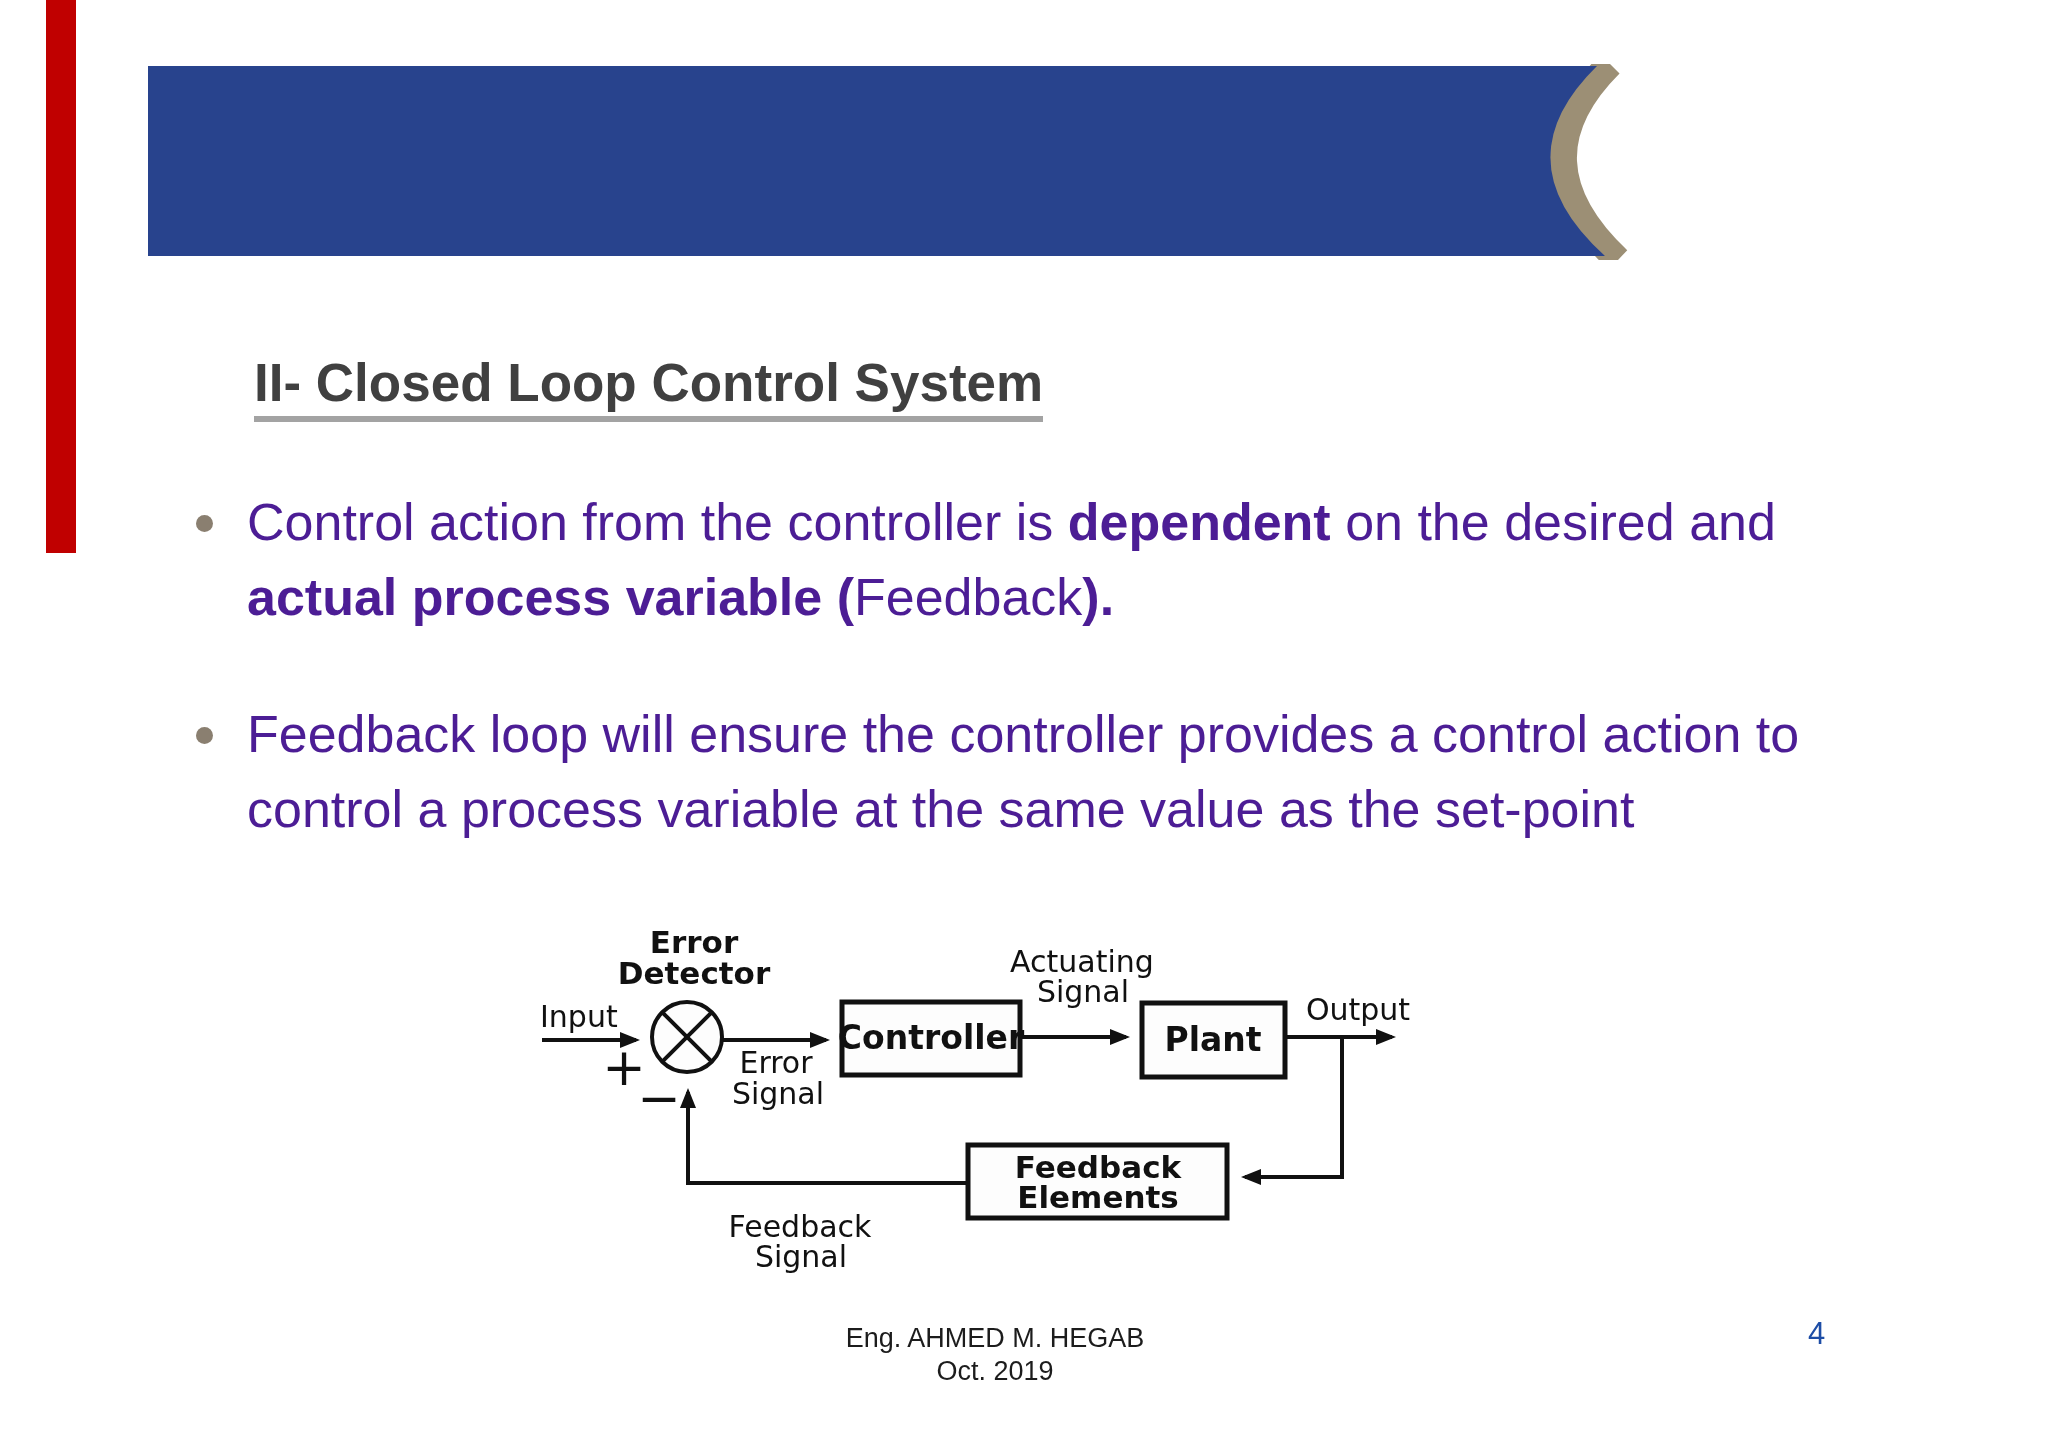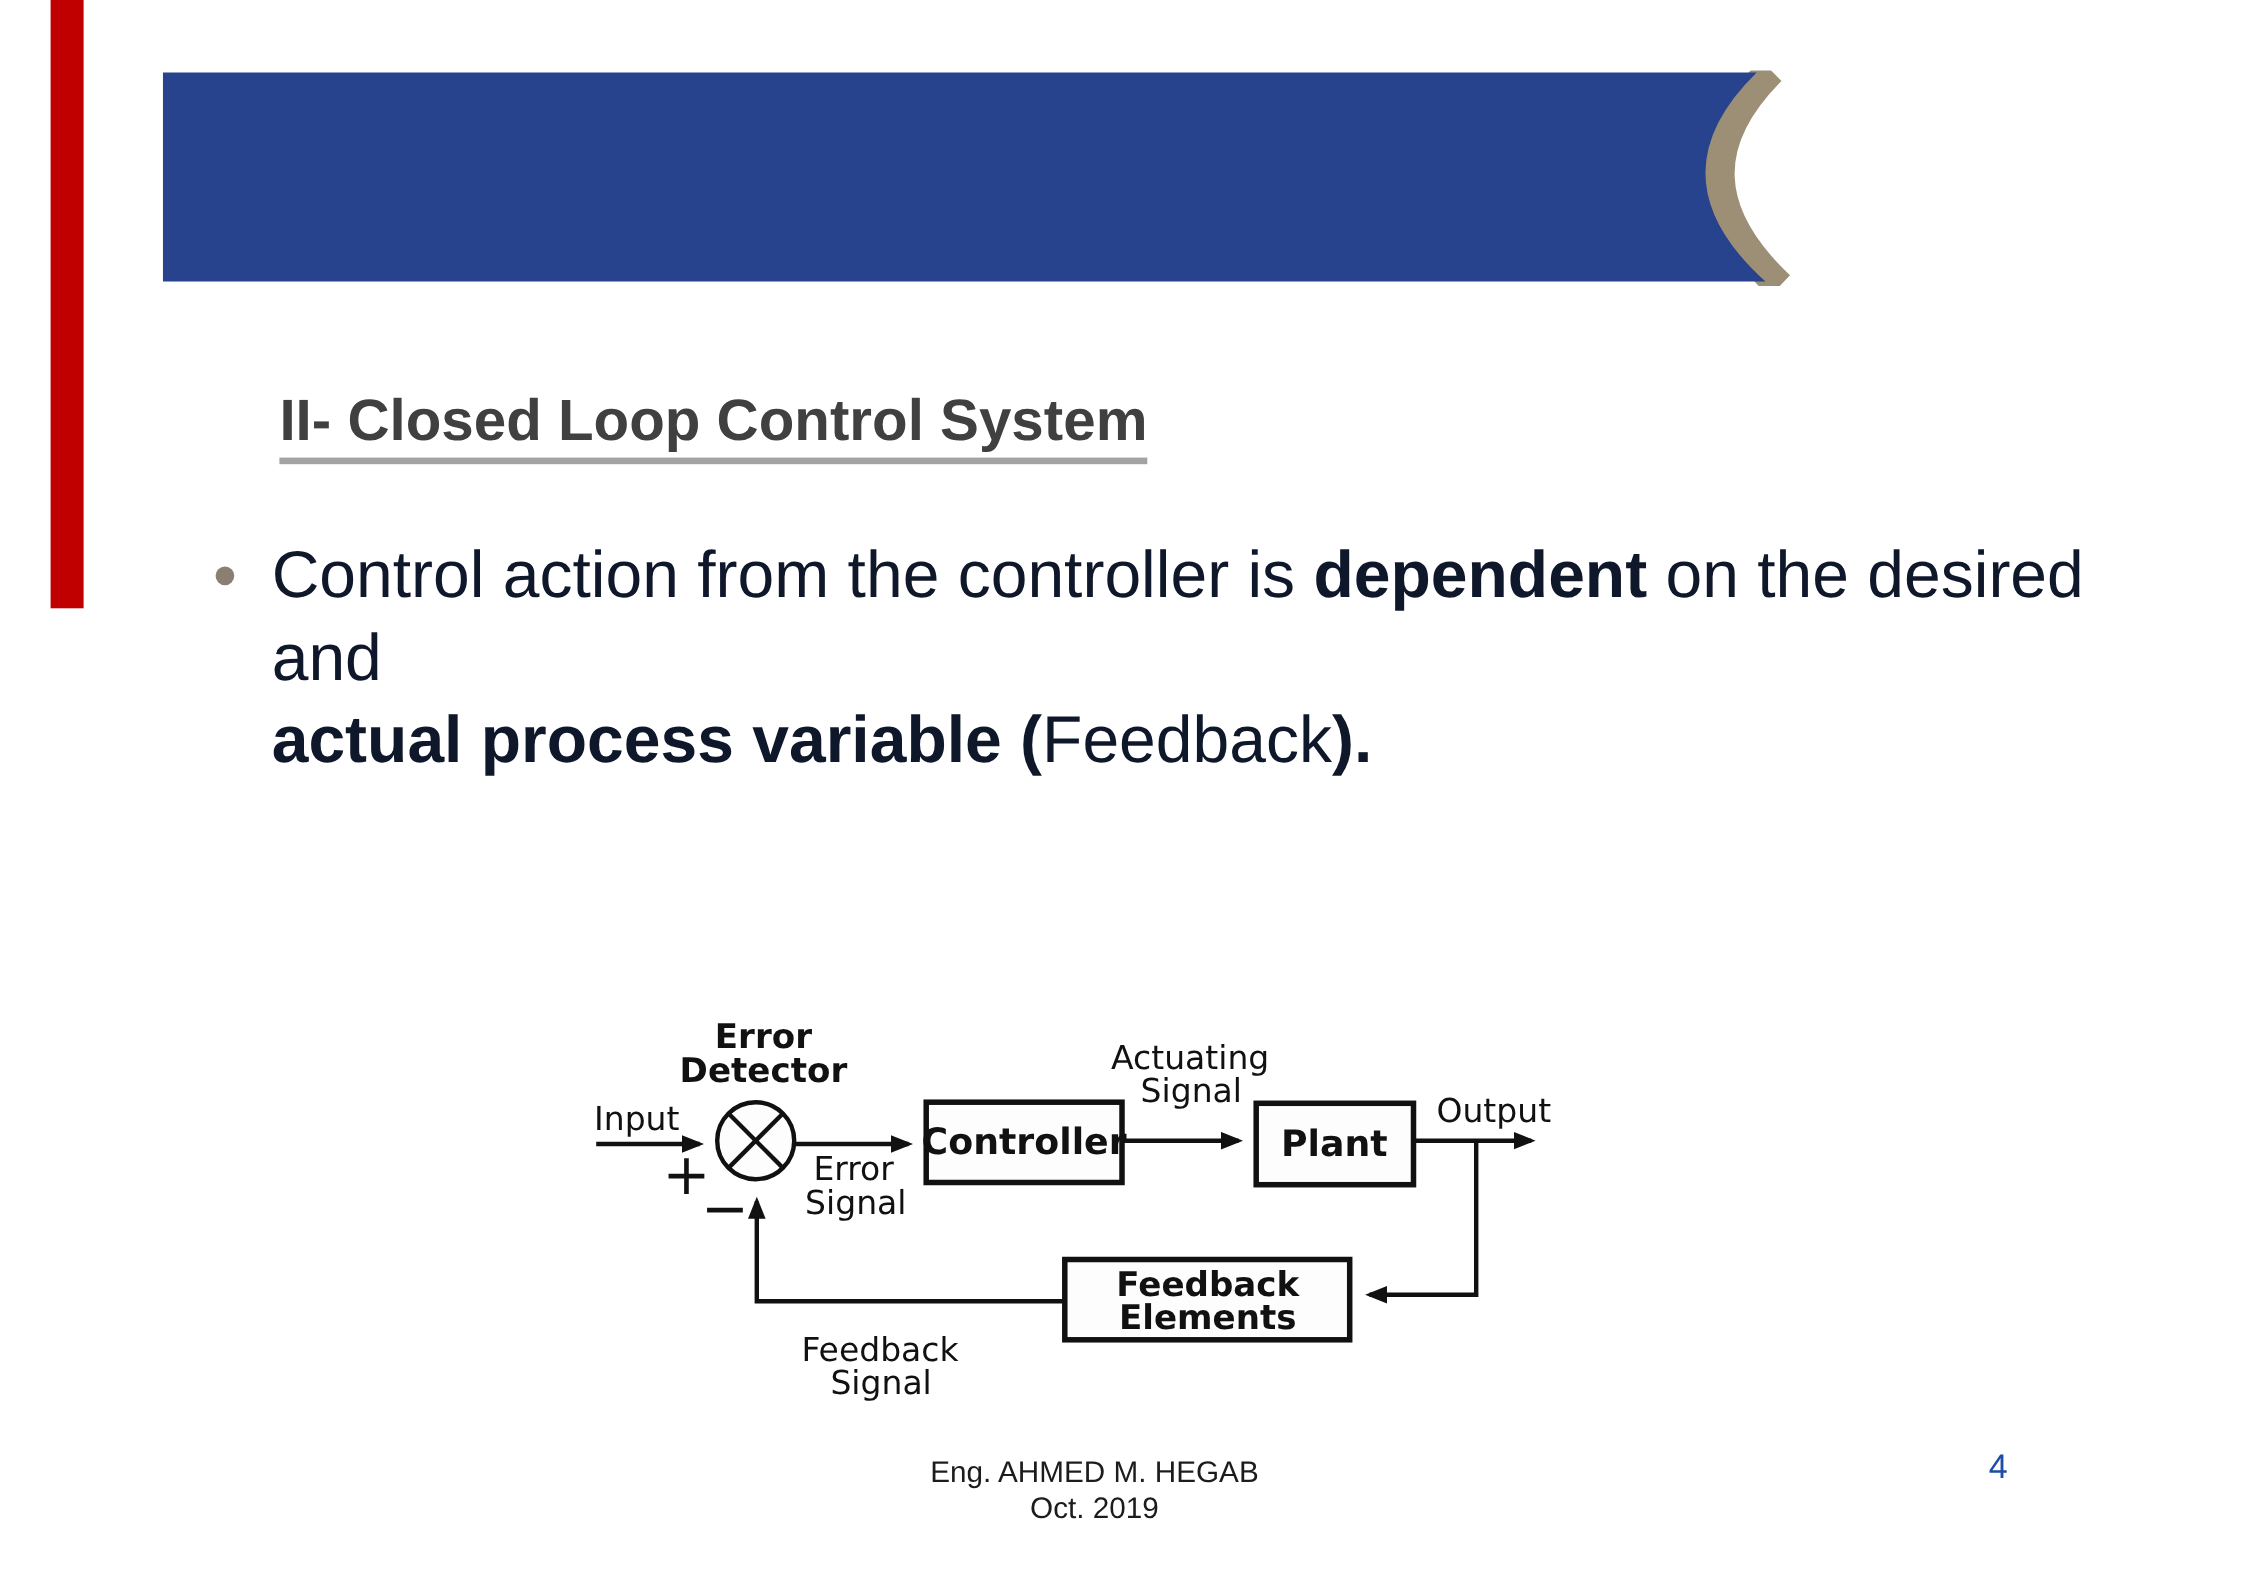--- a/index.html
+++ b/index.html
@@ -15,22 +15,22 @@
                font-size:75px;font-weight:bold;color:#ffffff;letter-spacing:1px;
                text-shadow:2px 3px 3px rgba(70,70,85,0.45);white-space:nowrap;}
 
   
   .heading{position:absolute;left:254px;top:352px;display:inline-block;
            font-size:53px;font-weight:bold;color:#404040;
            padding-bottom:3px;border-bottom:6px solid #a3a3a3;white-space:nowrap;}
 
   
   .bullets{position:absolute;left:196px;top:485px;width:1700px;}
-  .bullet{position:relative;padding-left:51px;font-size:60px;line-height:75px;
-          color:#0f172a;margin-bottom:62px;}
+  .bullet{position:relative;padding-left:51px;font-size:52px;line-height:75px;
+          color:#4c1d95;margin-bottom:62px;}
   .bullet .dot{position:absolute;left:0;top:30px;width:17px;height:17px;border-radius:50%;
                background:#8a7f70;}
   .b{font-weight:bold;}
 
   
   .diagram-svg{position:absolute;left:520px;top:930px;}
   .dg-txt{font-family:"DejaVu Sans",sans-serif;fill:#111111;font-size:30px;}
   .dg-bold{font-family:"DejaVu Sans",sans-serif;fill:#111111;font-size:31px;font-weight:bold;}
   .dg-sign{font-family:"DejaVu Sans",sans-serif;fill:#111111;font-size:52px;}
   .dg-line{stroke:#111111;stroke-width:4;fill:none;}
@@ -53,20 +53,25 @@
     <path d="M0,2 L1449,2 Q1352,97 1457,192 L0,192 Z" fill="#28438d"></path>
   </svg>
 
   <div class="heading">II- Closed Loop Control System</div>
 
   <div class="bullets">
     <div class="bullet">
       <span class="dot"></span>
       <span><span>Control action from the controller is </span><span class="b">dependent</span><span> on the desired and</span><br>
       <span class="b">actual process variable (</span><span>Feedback</span><span class="b">).</span></span>
+    </div>
+    <div class="bullet">
+      <span class="dot"></span>
+      <span><span> Feedback loop will ensure the controller provides a control action to</span><br>
+      <span>control a process variable at the same value as the set-point</span></span>
     </div>
   </div>
 
   <svg class="diagram-svg" width="950" height="360" viewBox="0 0 950 360">
     <defs>
       <marker id="arrow" markerUnits="userSpaceOnUse" markerWidth="22" markerHeight="18" refX="16" refY="8" orient="auto">
         <path d="M0,0 L20,8 L0,16 Z" fill="#111111"></path>
       </marker>
     </defs>
 

